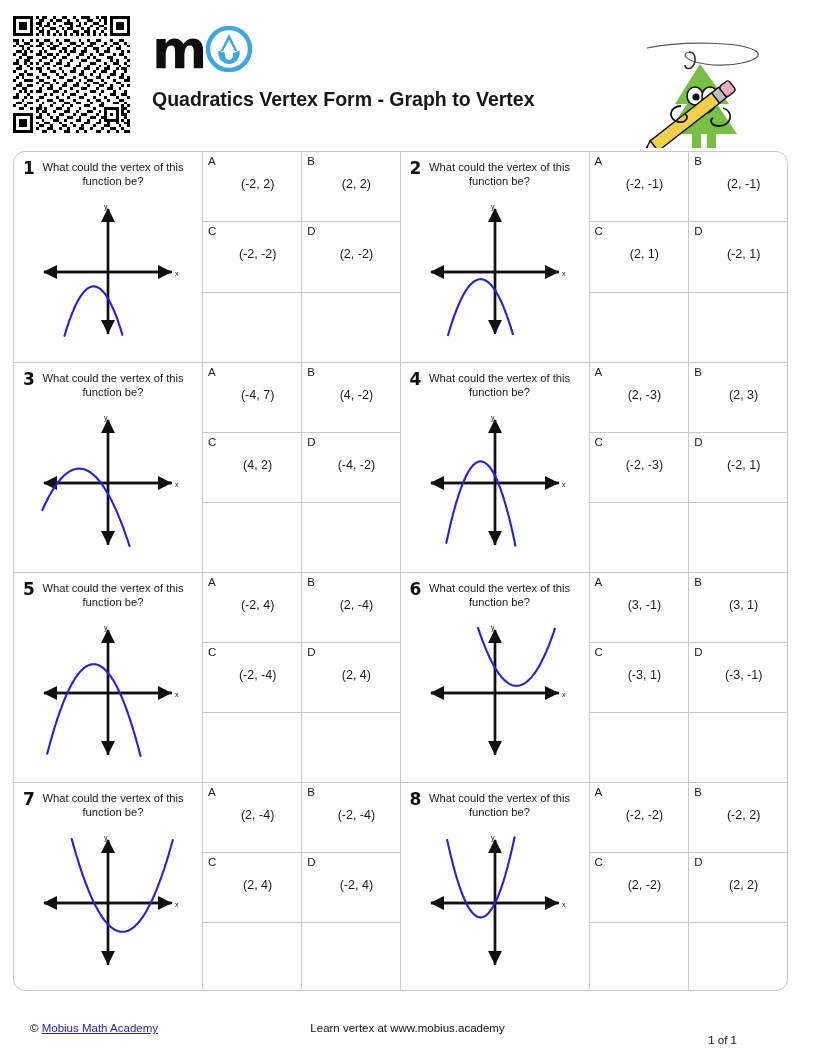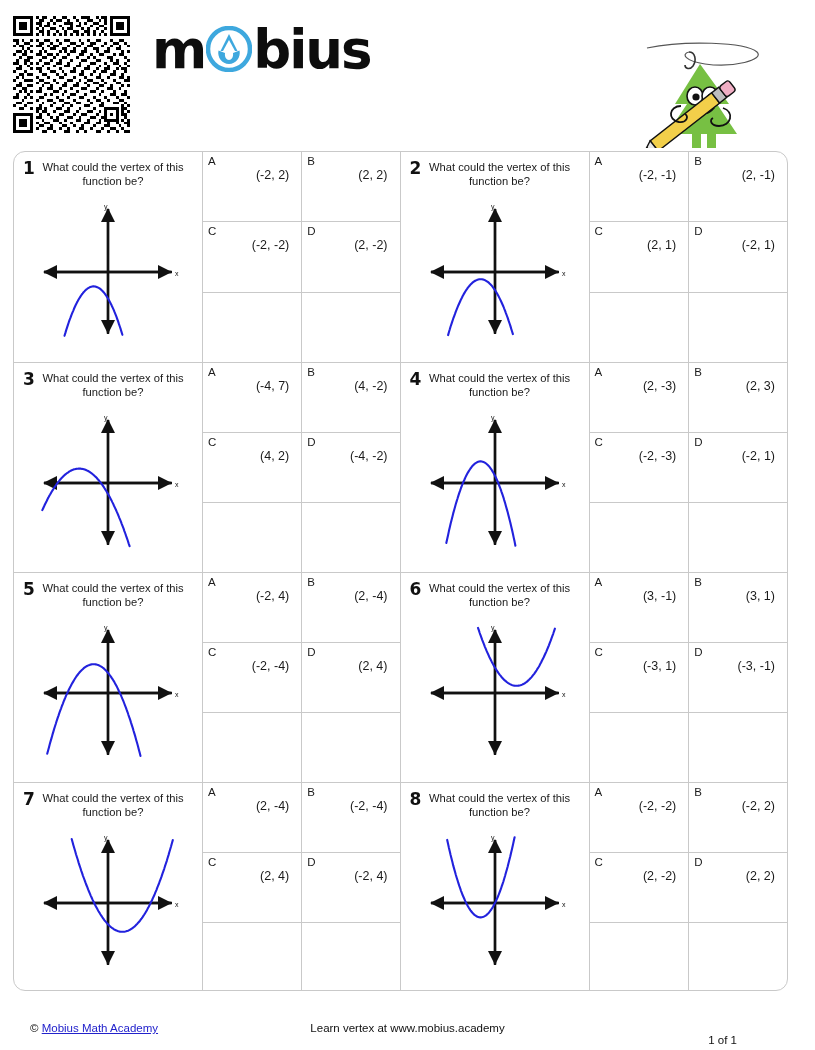--- a/index.html
+++ b/index.html
@@ -94,21 +94,22 @@
     position: relative;
     padding: 3px 12px 0 5px;
   }
   .opt + .opt { border-left: 1px solid #c9c9c9; }
   .opt-letter {
     font-size: 11.5px;
     color: #1a1a1a;
     line-height: 1.1;
   }
   .opt-value {
-    text-align: right;
+    margin-top: 9px;
+    text-align: center;
     font-size: 12.5px;
     color: #1a1a1a;
     padding-left: 18px;
   }
   .opt-row.blank .opt { padding: 0; }
 
   
   .footer {
     position: absolute;
     left: 0; top: 1022px;
@@ -568,22 +569,22 @@
       <span class="logo-o">
         <svg width="46" height="46" viewBox="0 0 46 46">
           <circle cx="23" cy="23" r="21" fill="none" stroke="#3ea8de" stroke-width="4.5"></circle>
           <path d="M23 8 L31.5 25 L14.5 25 Z" fill="#3ea8de"></path>
           <path d="M23 38 C16 38 11 31 12.5 24.5 L19 27 C18.4 31 20.4 34 23 34 Z" fill="#3ea8de"></path>
           <path d="M23 38 C30 38 35 31 33.5 24.5 L27 27 C27.6 31 25.6 34 23 34 Z" fill="#3ea8de"></path>
           <circle cx="23" cy="23" r="21" fill="none" stroke="#ffffff" stroke-width="0"></circle>
           <path d="M23 14 L29 25 L17 25 Z" fill="#ffffff"></path>
         </svg>
       </span>
-      <span class="logo-text">bius</span>
     </div>
+    <div class="worksheet-title">Quadratics Vertex Form - Graph to Vertex</div>
   </div>
 
 
   <div class="mascot">
     <svg width="120" height="106" viewBox="0 0 120 106">
 
       <path d="M2 6 C 40 -2, 100 0, 112 10 C 120 18, 88 26, 60 22 C 40 19, 36 12, 44 10" fill="none" stroke="#555" stroke-width="1.2"></path>
       <path d="M44 10 C 50 10, 52 18, 48 24 C 45 28, 40 27, 40 23" fill="none" stroke="#333" stroke-width="1.6"></path>
 
       <path d="M55 22 L30 62 L42 62 L22 92 L92 92 L72 62 L84 62 Z" fill="#77c043"></path>

